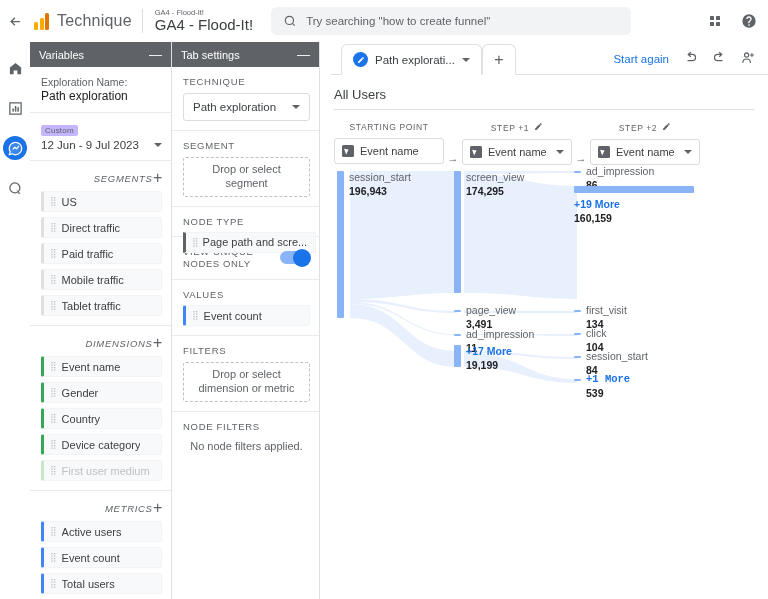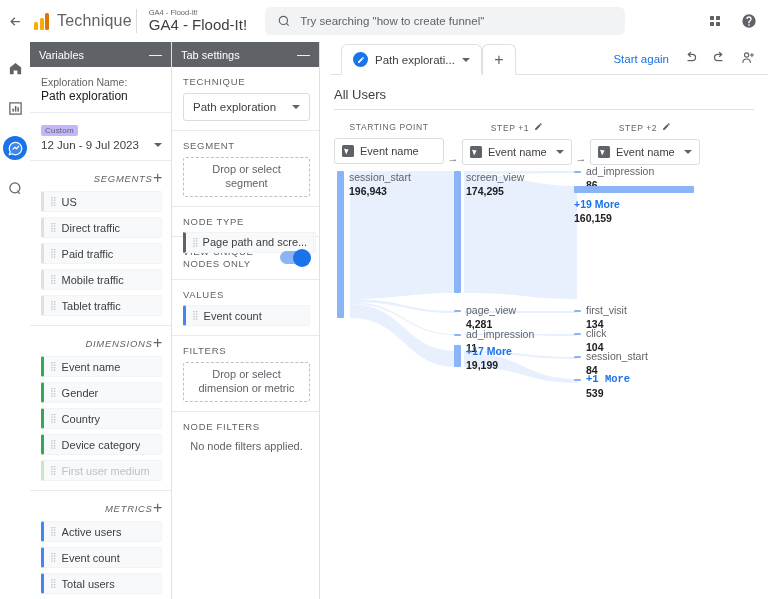--- a/index.html
+++ b/index.html
@@ -14,21 +14,21 @@
   
   .topbar { height:42px; flex:0 0 42px; display:flex; align-items:center; background:#fff; }
   .back-btn { width:30px; display:flex; align-items:center; justify-content:center; color:#5f6368; font-size:15px; cursor:pointer; }
   .brand { display:flex; align-items:center; gap:8px; padding-left:4px; }
   .ga-logo { display:flex; align-items:flex-end; gap:1.5px; height:17px; }
   .ga-logo i { display:block; width:4px; background:#f9ab00; border-radius:1.5px; }
   .ga-logo i:nth-child(1){ height:8px; }
   .ga-logo i:nth-child(2){ height:12px; }
   .ga-logo i:nth-child(3){ height:17px; background:#e37400; }
   .brand-name { font-size:16px; color:#5f6368; letter-spacing:.2px; }
-  .prop { padding-left:12px; margin-left:4px; border-left:1px solid #dadce0; line-height:1.05; }
+  .prop { padding-left:12px; margin-left:10px; border-left:1px solid #dadce0; line-height:1.05; }
   .prop-sub { font-size:7.5px; color:#5f6368; }
   .prop-name { font-size:15px; color:#3c4043; }
   .search { flex:0 0 360px; margin-left:18px; height:28px; background:#f1f3f4; border-radius:6px;
             display:flex; align-items:center; gap:9px; padding:0 12px; cursor:text; }
   .search svg { flex:0 0 14px; }
   .search-ph { color:#5f6368; font-size:11.5px; }
   .top-spacer { flex:1; }
   .top-icon { width:30px; height:30px; display:flex; align-items:center; justify-content:center;
               color:#5f6368; cursor:pointer; margin-right:4px; }
   .grid-icon { display:grid; grid-template-columns:repeat(2,4px); grid-template-rows:repeat(2,4px); gap:2.5px; }
@@ -497,21 +497,21 @@
             <span class="bar" style="height:122px;"></span>
             <span class="txt">
               <span class="nm" style="display:block;">screen_view</span>
               <span class="vl">174,295</span>
             </span>
           </div>
           <div class="node" style="left:120px; top:133px; width:110px;">
             <span class="bar thin"></span>
             <span class="txt">
               <span class="nm" style="display:block;">page_view</span>
-              <span class="vl">4,281</span>
+              <span class="vl">3,491</span>
             </span>
           </div>
           <div class="node" style="left:120px; top:157px; width:110px;">
             <span class="bar thin"></span>
             <span class="txt">
               <span class="nm" style="display:block;">ad_impression</span>
               <span class="vl">11</span>
             </span>
           </div>
           <div class="node" style="left:120px; top:174px; width:110px;">

